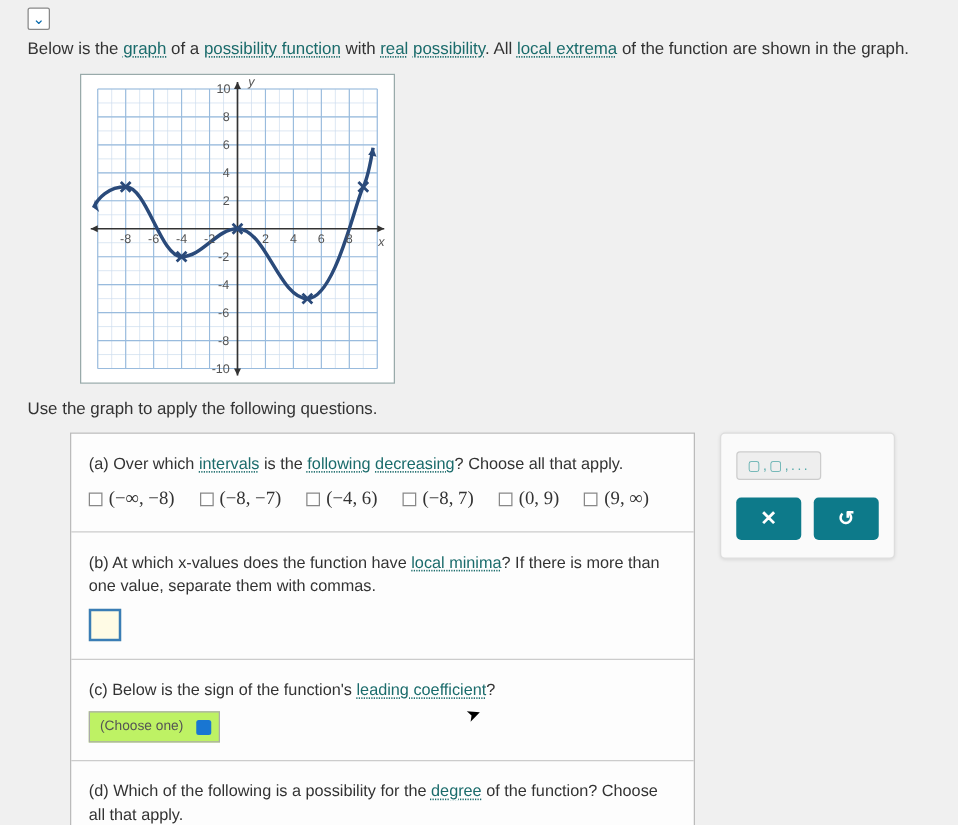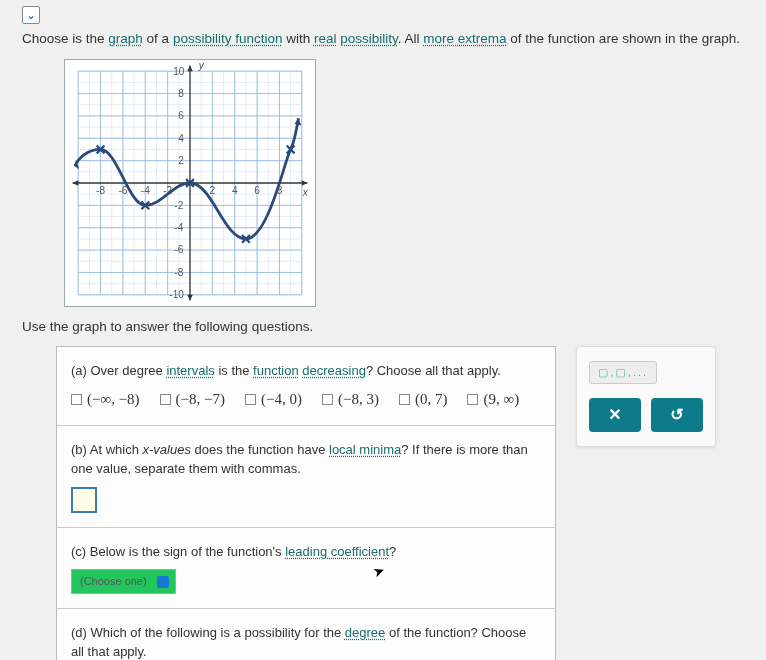--- a/index.html
+++ b/index.html
@@ -84,32 +84,32 @@
     }
     .cb {
       width: 11px;
       height: 11px;
       border: 1px solid #888;
       background: #fff;
       display: inline-block;
       cursor: pointer;
     }
     .math { font-family: 'Times New Roman', serif; font-size: 15px; }
-    .ital { font-style: italic; }
+    .ital { }
     .text-input {
       width: 26px;
       height: 26px;
       border: 2px solid #3a7db5;
       background: #fffbe5;
       margin-top: 8px;
     }
     .select-box {
       display: inline-flex;
       border: 1px solid #aaa;
-      background: #22c55e;
+      background: #bef264;
       padding: 3px 28px 3px 8px;
       font-size: 11px;
       color: #555;
       position: relative;
       margin-top: 8px;
       cursor: pointer;
     }
     .select-box::after {
       content: "";
       position: absolute;
@@ -172,21 +172,21 @@
 </head>
 <body>
 
 <div class="expand-toggle">
   <span>⌄</span>
 </div>
 
 <div class="content">
 
   <p class="prompt">
-    <span>Choose is the </span><span class="link-term">graph</span><span> of a </span><span class="link-term">possibility function</span><span> with </span><span class="link-term">real</span><span> </span><span class="link-term">possibility</span><span>. All </span><span class="link-term">more extrema</span><span> of the function are shown in the graph.</span>
+    <span>Below is the </span><span class="link-term">graph</span><span> of a </span><span class="link-term">possibility function</span><span> with </span><span class="link-term">real</span><span> </span><span class="link-term">possibility</span><span>. All </span><span class="link-term">local extrema</span><span> of the function are shown in the graph.</span>
   </p>
 
   <div class="graph-box">
     <svg class="graph-svg" viewBox="-11 -11 22 22">
       <g transform="scale(1,-1)">
         <g stroke="#cde" stroke-width="0.05">
           <line x1="-10" y1="-10" x2="-10" y2="10"></line>
             <line x1="-9" y1="-10" x2="-9" y2="10"></line>
             <line x1="-8" y1="-10" x2="-8" y2="10"></line>
             <line x1="-7" y1="-10" x2="-7" y2="10"></line>
@@ -284,48 +284,48 @@
             <text x="-1" y="6.3">-6</text>
             <text x="-1" y="8.3">-8</text>
             <text x="-1.2" y="10.3">-10</text>
           <text x="10.3" y="1.2" font-style="italic">x</text>
           <text x="1" y="-10.2" font-style="italic">y</text>
         </g>
       </g>
     </svg>
   </div>
 
-  <p class="instruction">Use the graph to answer the following questions.</p>
+  <p class="instruction">Use the graph to apply the following questions.</p>
 
   <div class="layout-row">
 
     <div class="questions-box">
 
       <div class="question">
-        <span>(a) Over degree </span><span class="link-term">intervals</span><span> is the </span><span class="link-term">function</span><span> </span><span class="link-term">decreasing</span><span>? Choose all that apply.</span>
+        <span>(a) Over which </span><span class="link-term">intervals</span><span> is the </span><span class="link-term">following</span><span> </span><span class="link-term">decreasing</span><span>? Choose all that apply.</span>
         <div class="opts-row">
           <label class="opt">
               <span class="cb"></span>
               <span class="math">(−∞, −8)</span>
             </label>
           <label class="opt">
               <span class="cb"></span>
               <span class="math">(−8, −7)</span>
             </label>
           <label class="opt">
               <span class="cb"></span>
-              <span class="math">(−4, 0)</span>
-            </label>
-          <label class="opt">
-              <span class="cb"></span>
-              <span class="math">(−8, 3)</span>
-            </label>
-          <label class="opt">
-              <span class="cb"></span>
-              <span class="math">(0, 7)</span>
+              <span class="math">(−4, 6)</span>
+            </label>
+          <label class="opt">
+              <span class="cb"></span>
+              <span class="math">(−8, 7)</span>
+            </label>
+          <label class="opt">
+              <span class="cb"></span>
+              <span class="math">(0, 9)</span>
             </label>
           <label class="opt">
               <span class="cb"></span>
               <span class="math">(9, ∞)</span>
             </label>
         </div>
       </div>
 
       <div class="question">
         <span>(b) At which </span><span class="ital">x-values</span><span> does the function have </span><span class="link-term">local minima</span><span>? If there is more than one value, separate them with commas.</span>

